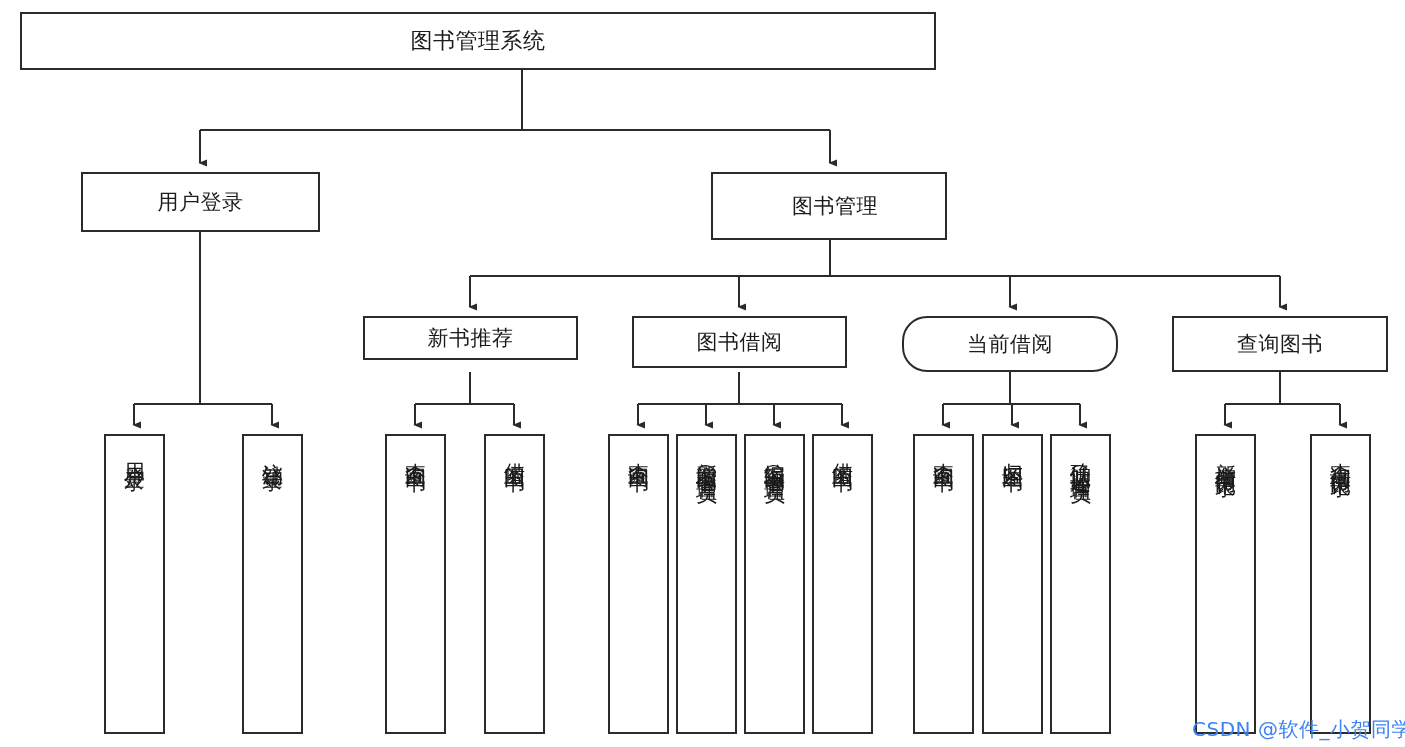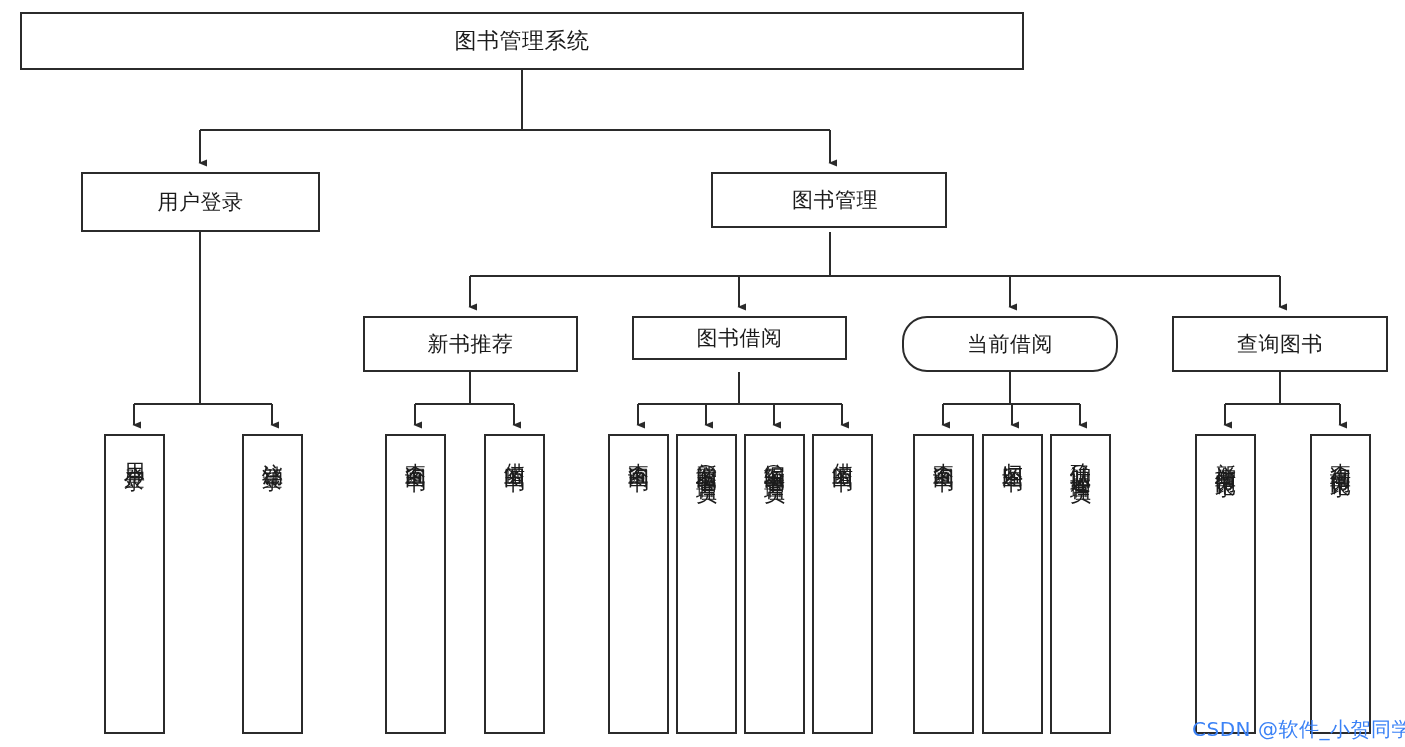--- a/index.html
+++ b/index.html
@@ -126,35 +126,35 @@
       <path d="M 1012,404 L 1012,425" marker-end="url(#arrowhead)"></path>
       <path d="M 1080,404 L 1080,425" marker-end="url(#arrowhead)"></path>
 
       <path d="M 1280,372 L 1280,404"></path>
       <path d="M 1225,404 L 1340,404"></path>
       <path d="M 1225,404 L 1225,425" marker-end="url(#arrowhead)"></path>
       <path d="M 1340,404 L 1340,425" marker-end="url(#arrowhead)"></path>
     </g>
   </svg>
 
-  <div class="node horiz root" style="left:20px; top:12px; width:1004px; height:58px;">
+  <div class="node horiz root" style="left:20px; top:12px; width:916px; height:58px;">
     <span class="node-label">图书管理系统</span>
   </div>
 
   <div class="node horiz" style="left:81px; top:172px; width:239px; height:60px;">
     <span class="node-label">用户登录</span>
   </div>
-  <div class="node horiz" style="left:711px; top:172px; width:236px; height:56px;padding-left:12px;">
+  <div class="node horiz" style="left:711px; top:172px; width:236px; height:68px;padding-left:12px;">
     <span class="node-label">图书管理</span>
   </div>
 
-  <div class="node horiz" style="left:363px; top:316px; width:215px; height:56px;justify-content:center;">
+  <div class="node horiz" style="left:363px; top:316px; width:215px; height:44px;justify-content:center;">
     <span class="node-label">新书推荐</span>
   </div>
-  <div class="node horiz" style="left:632px; top:316px; width:215px; height:44px;">
+  <div class="node horiz" style="left:632px; top:316px; width:215px; height:52px;">
     <span class="node-label">图书借阅</span>
   </div>
   <div class="node horiz" style="left:902px; top:316px; width:216px; height:56px;border-radius:25px;">
     <span class="node-label">当前借阅</span>
   </div>
   <div class="node horiz" style="left:1172px; top:316px; width:216px; height:56px;">
     <span class="node-label">查询图书</span>
   </div>
 
   <div class="node vert" style="left:104px; top:434px; width:61px; height:300px;">

